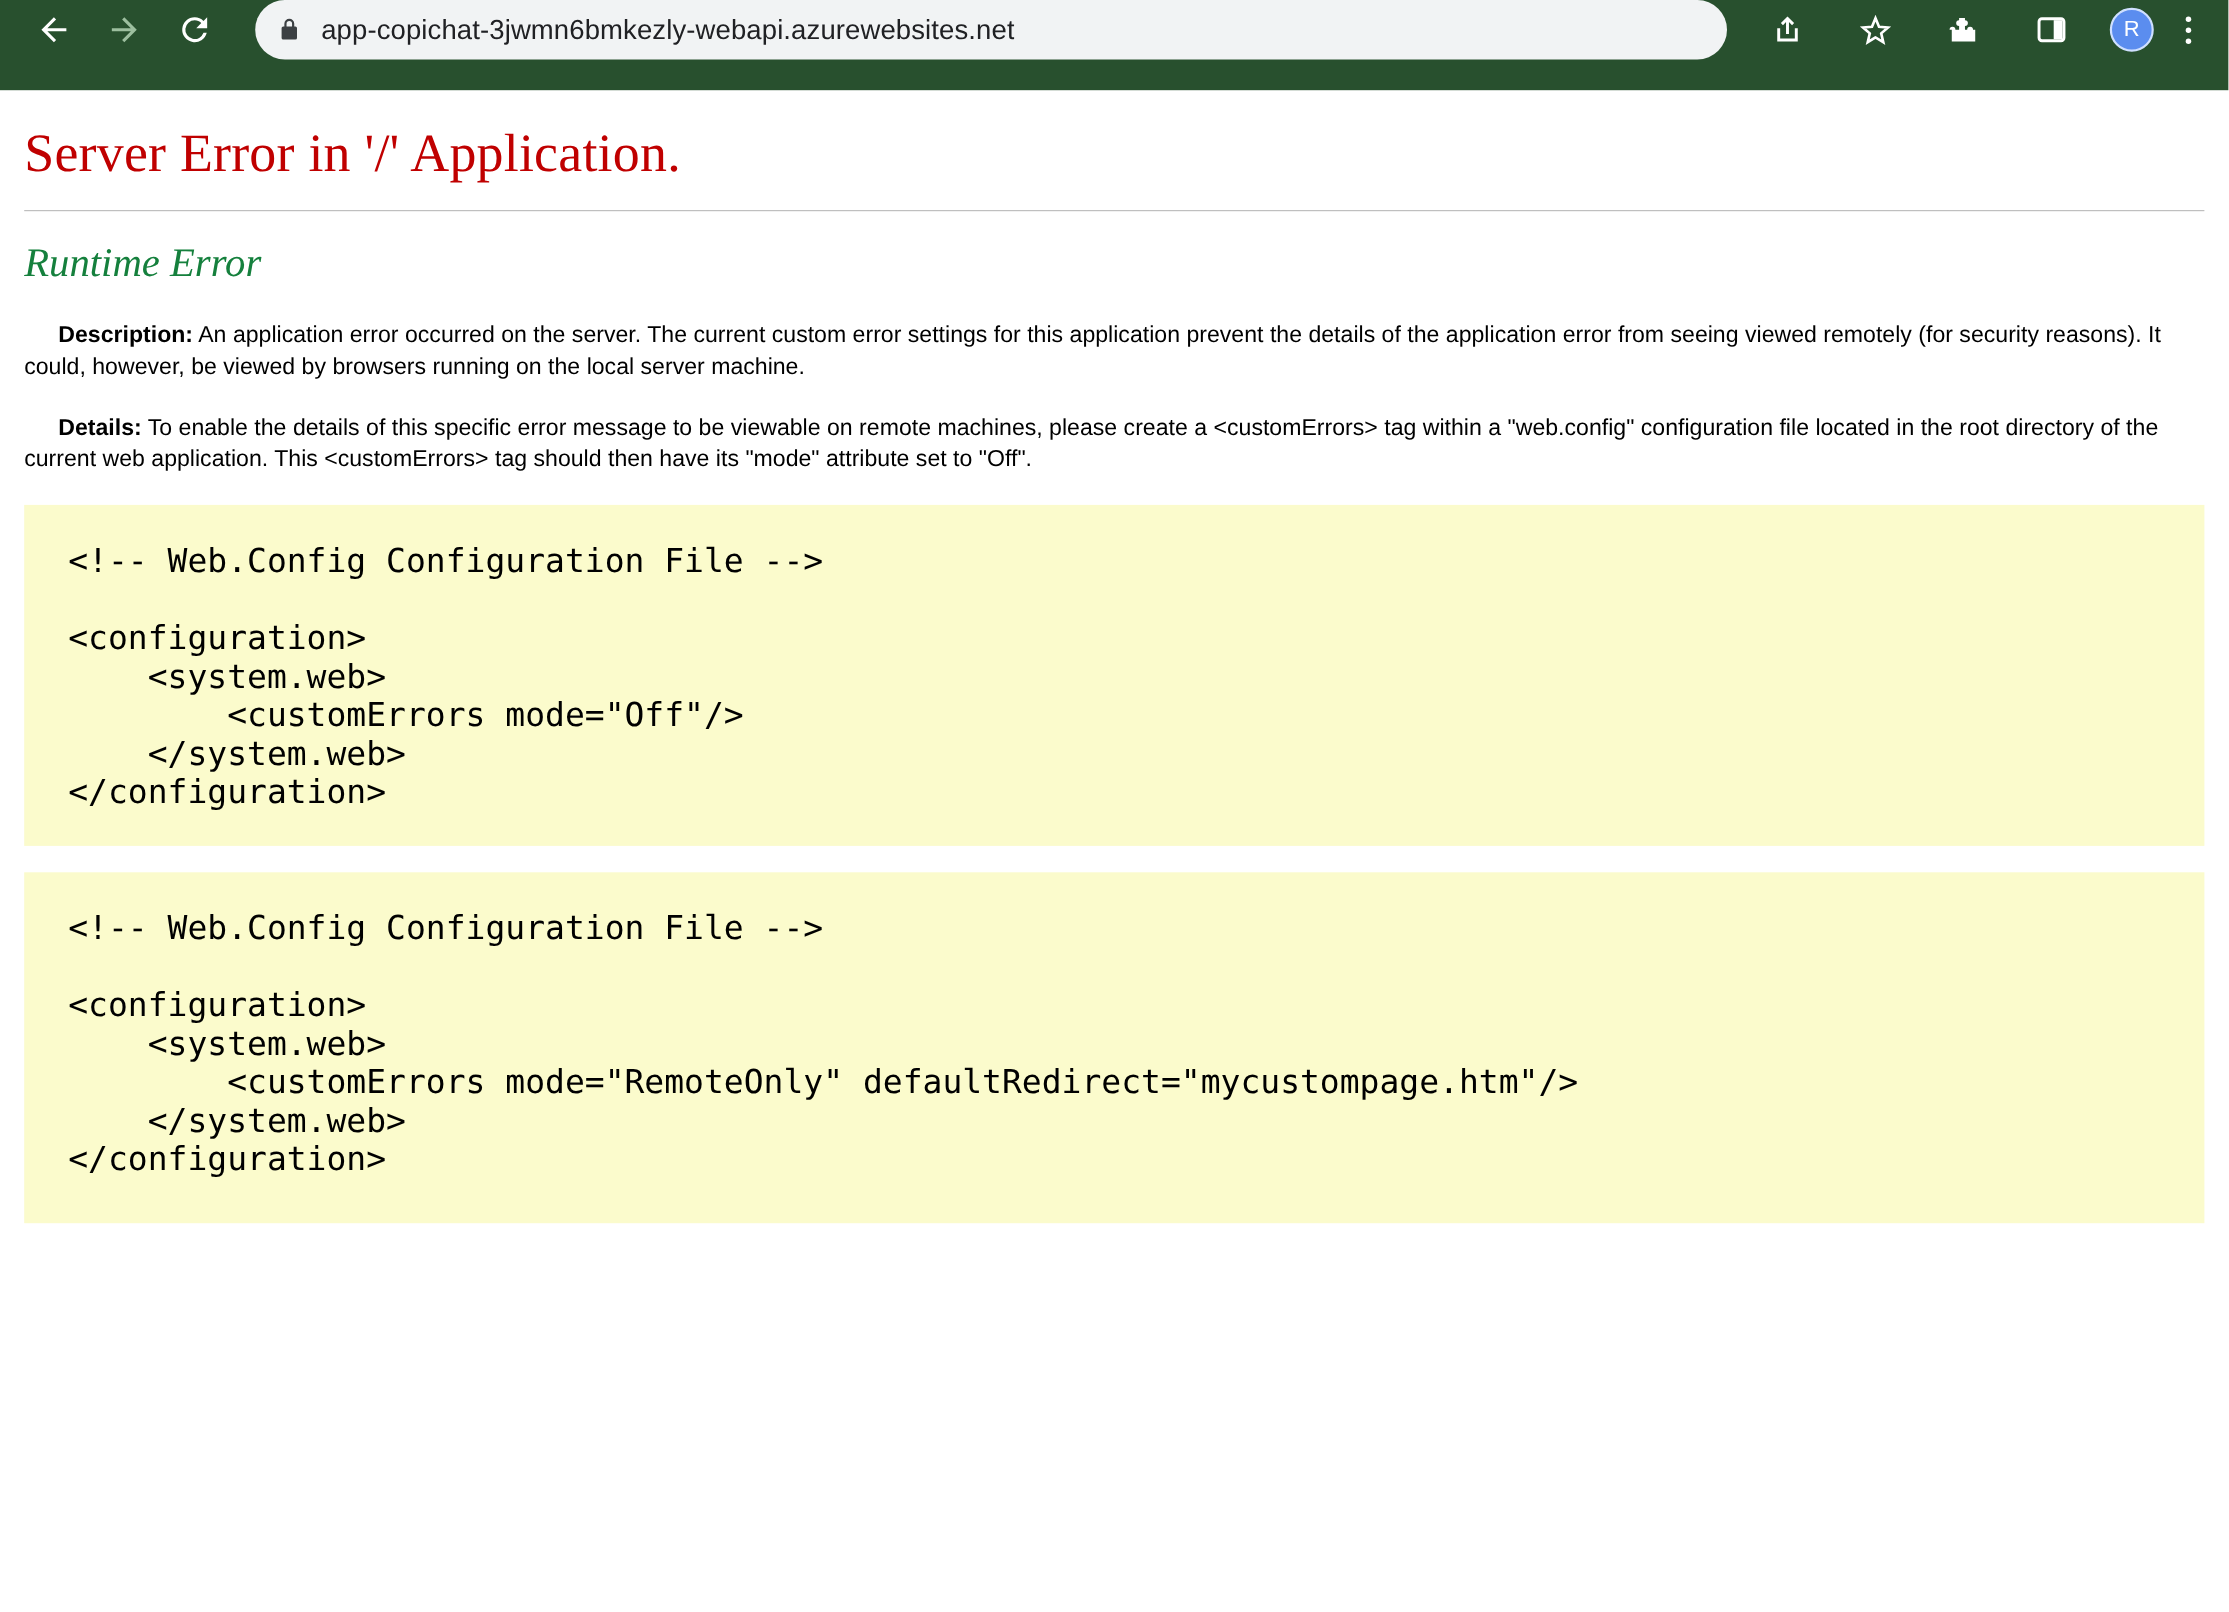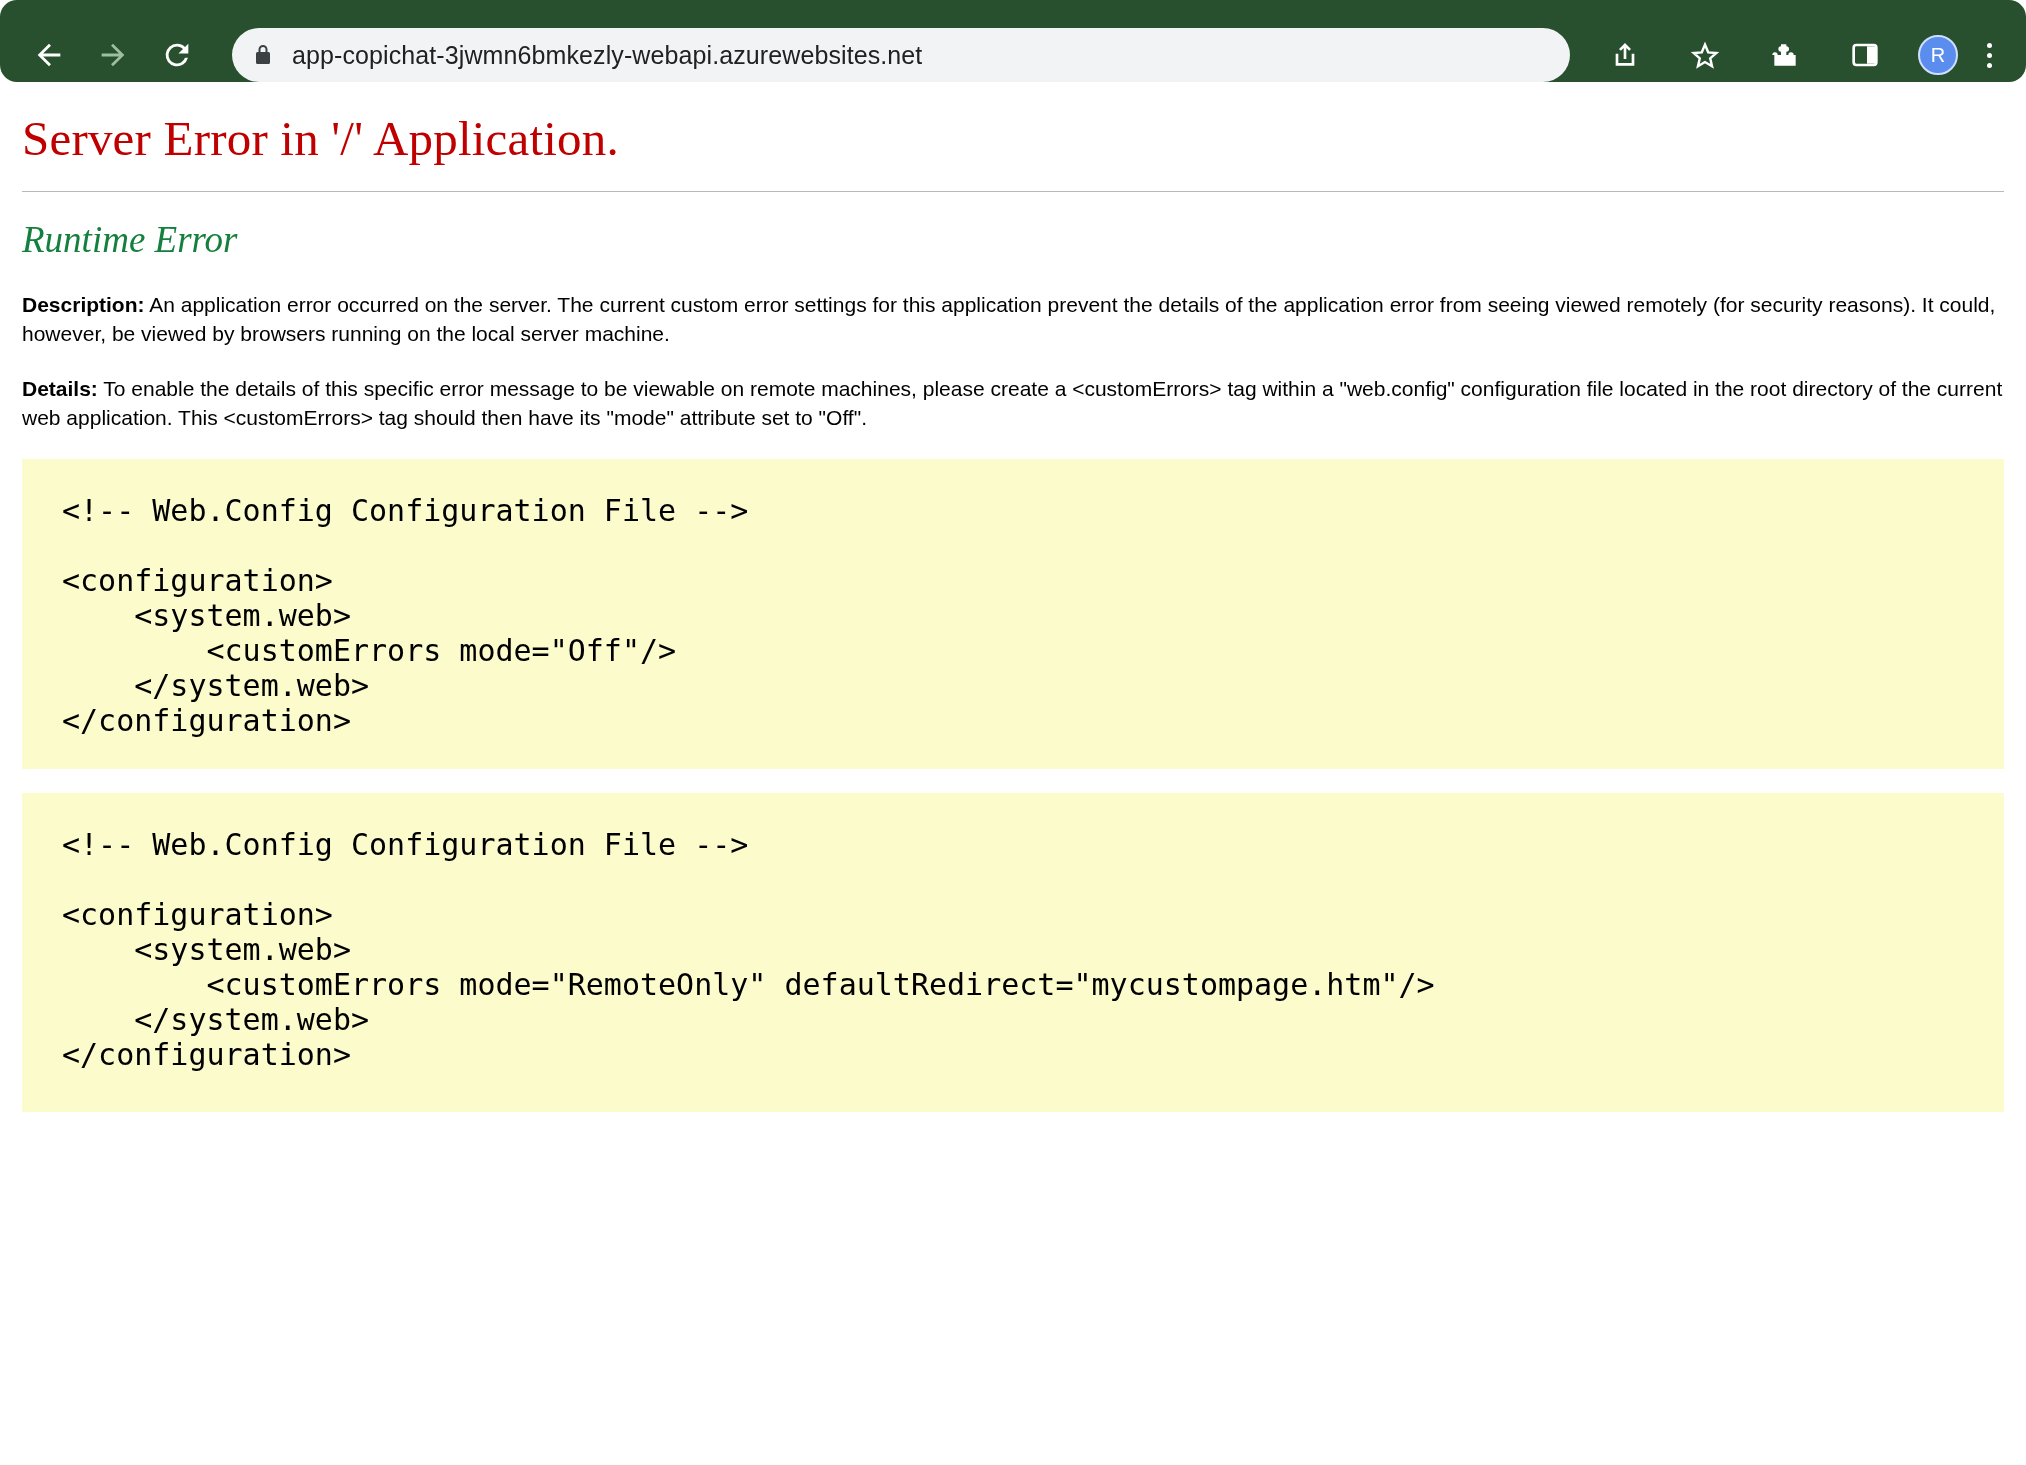--- a/index.html
+++ b/index.html
@@ -12,24 +12,23 @@
   }
   body {
     font-family: "Liberation Sans", sans-serif;
   }
 
   
   .browser-bar {
     height: 82px;
     background: #28502e;
     display: flex;
-    align-items: flex-end;
+    align-items: flex-start;
     padding: 0 22px;
     box-sizing: border-box;
-    border-radius: 17px;
   }
   .nav-btn {
     width: 54px;
     height: 54px;
     margin-right: 10px;
     display: flex;
     align-items: center;
     justify-content: center;
     border-radius: 50%;
     flex: 0 0 auto;
@@ -121,21 +120,21 @@
     color: #15803d;
     margin: 0 0 30px 0;
   }
   p.para {
     font-size: 21px;
     line-height: 1.38;
     color: #000;
     margin: 0 0 26px 0;
     max-width: 1986px;
   }
-  p.para b { font-weight: bold; }
+  p.para b { font-weight: bold; margin-left: 31px; }
   .codebox {
     background: #fbfbcc;
     padding: 34px 40px 30px 40px;
     margin: 0 0 24px 0;
     box-sizing: border-box;
   }
   .codebox pre {
     font-family: "DejaVu Sans Mono", "Liberation Mono", monospace;
     font-size: 30px;
     line-height: 1.17;

